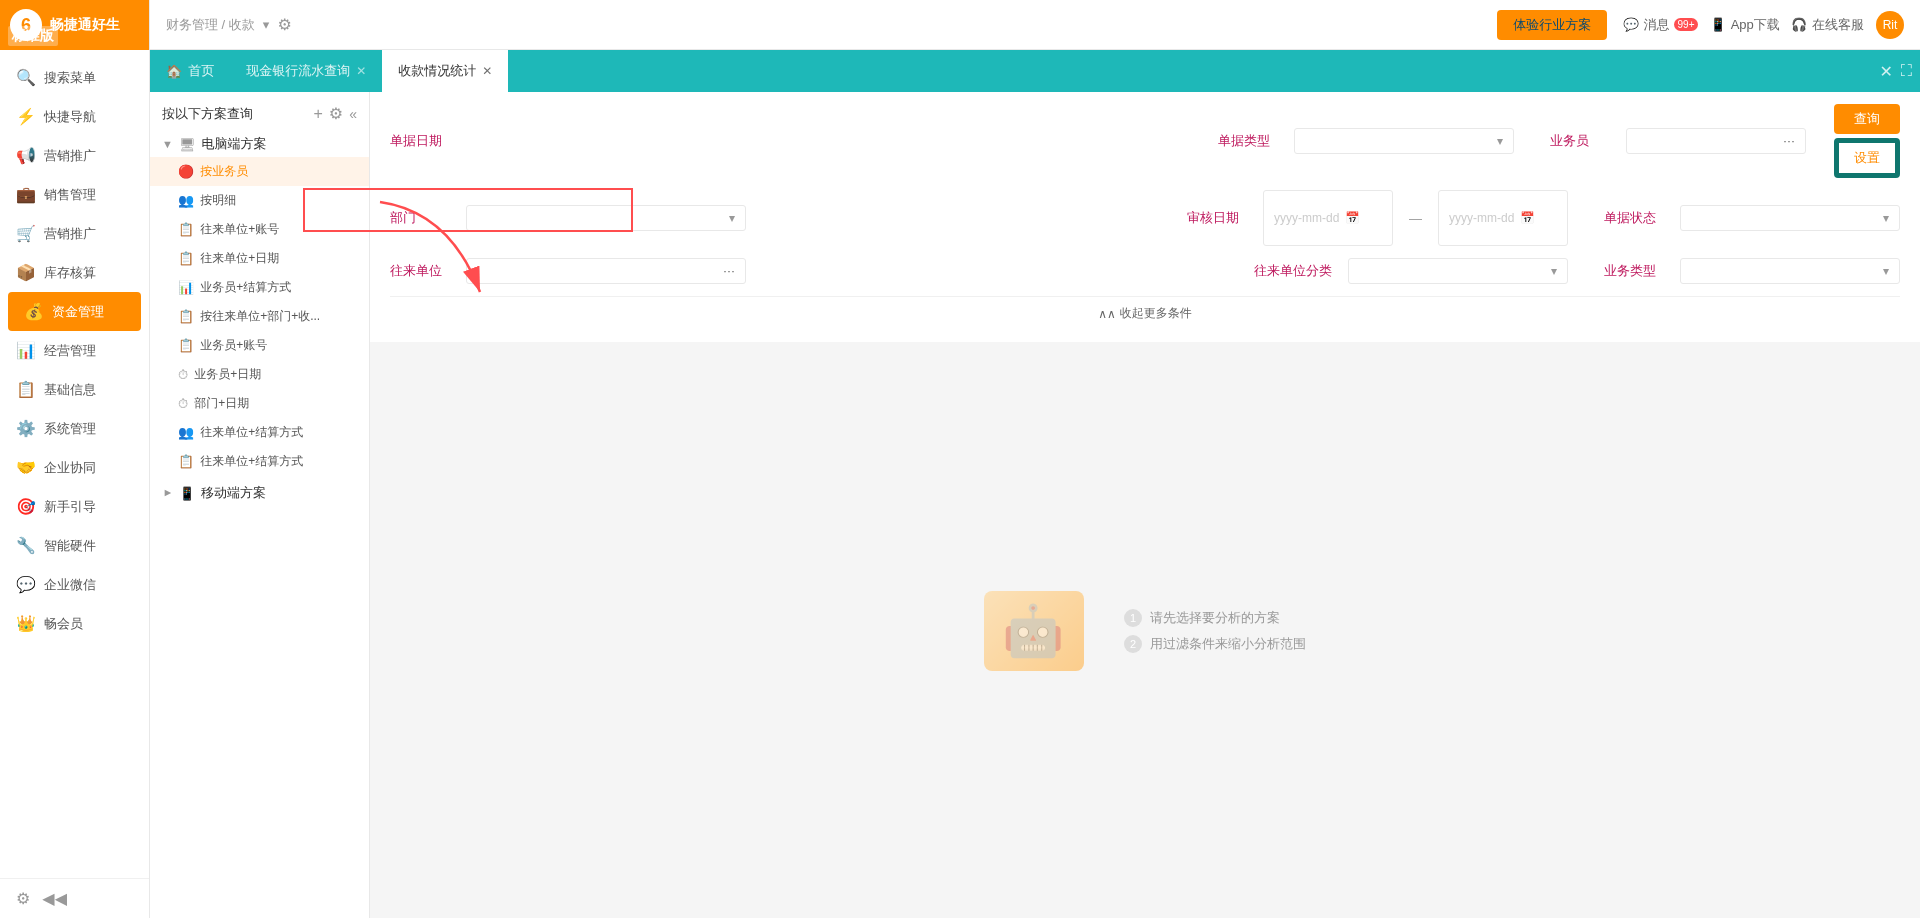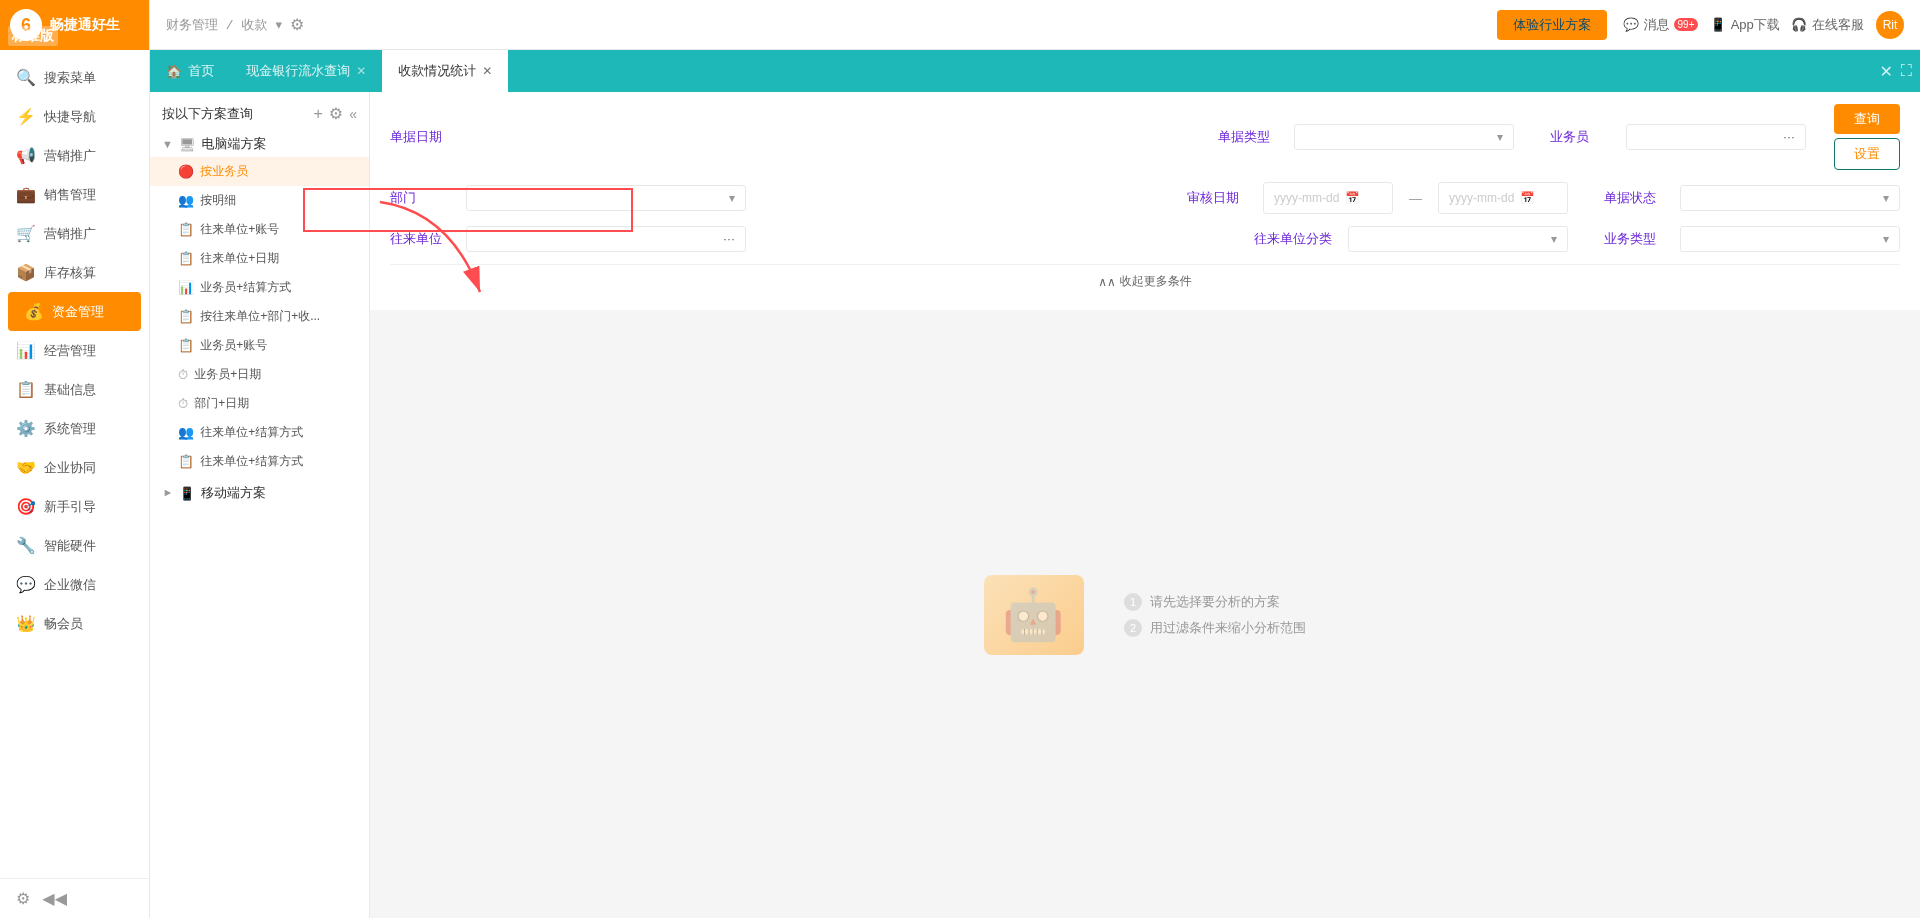--- a/index.html
+++ b/index.html
@@ -20,21 +20,21 @@
     .sidebar-item .s-icon { width: 20px; margin-right: 8px; font-size: 16px; text-align: center; }
     .sidebar-footer { padding: 10px 16px; display: flex; align-items: center; gap: 12px; border-top: 1px solid #f0f0f0; }
     .sidebar-footer .gear-icon, .sidebar-footer .panel-icon { cursor: pointer; color: #999; font-size: 16px; }
 
     
     .main-content { flex: 1; display: flex; flex-direction: column; overflow: hidden; }
 
     
     .top-bar { height: 50px; background: #fff; border-bottom: 1px solid #e8e8e8; display: flex; align-items: center; padding: 0 16px; gap: 16px; }
     .top-bar-left { display: flex; align-items: center; gap: 8px; flex: 1; }
-    .breadcrumb-nav { display: flex; align-items: center; gap: 4px; color: #999; font-size: 13px; font-family: Liberation Mono, monospace; }
+    .breadcrumb-nav { display: flex; align-items: center; gap: 4px; color: #999; font-size: 13px; }
     .top-bar-actions { display: flex; align-items: center; gap: 16px; }
     .btn-trial { background: #ff8c00; color: #0c4a6e; border: none; padding: 6px 16px; border-radius: 4px; cursor: pointer; font-size: 13px; }
     .top-icons { display: flex; align-items: center; gap: 12px; color: #666; font-size: 13px; }
     .top-icons .icon-item { display: flex; align-items: center; gap: 4px; cursor: pointer; }
     .badge { background: #ff4d4f; color: #fff; font-size: 10px; padding: 1px 4px; border-radius: 8px; }
     .user-avatar { width: 28px; height: 28px; background: #ff8c00; border-radius: 50%; display: flex; align-items: center; justify-content: center; color: #fff; font-size: 12px; }
 
     
     .tab-bar { height: 42px; background: #1eb8b8; display: flex; align-items: center; padding: 0 0; }
     .tab-item { height: 100%; display: flex; align-items: center; padding: 0 16px; cursor: pointer; color: rgba(255,255,255,0.85); font-size: 13px; gap: 6px; position: relative; }
@@ -65,32 +65,32 @@
 
     
     .page-header { background: #fff; padding: 12px 20px; border-bottom: 1px solid #e8e8e8; display: flex; align-items: center; justify-content: space-between; }
     .page-title { font-size: 18px; font-weight: bold; color: #333; border: 2px solid #ff4d4f; padding: 2px 8px; display: inline-block; }
     .page-header-actions { display: flex; align-items: center; gap: 12px; }
     .action-btn { display: flex; align-items: center; gap: 4px; cursor: pointer; color: #ff8c00; font-size: 13px; }
 
     
     .filter-area { background: #fff; padding: 12px 20px; margin-bottom: 1px; }
     .filter-row { display: flex; align-items: center; gap: 16px; margin-bottom: 12px; }
-    .filter-label { color: #6d28d9; font-size: 13px; white-space: nowrap; min-width: 60px; }
+    .filter-label { color: #be185d; font-size: 13px; white-space: nowrap; min-width: 60px; }
     .filter-date-group { display: flex; align-items: center; gap: 4px; }
     .date-btn { padding: 4px 10px; border: 1px solid #e8e8e8; border-radius: 3px; cursor: pointer; font-size: 12px; color: #555; background: #fff; }
     .date-btn.active { background: #ff8c00; color: #fff; border-color: #ff8c00; }
     .date-range { color: #666; font-size: 12px; margin-left: 8px; }
     .filter-input { border: 1px solid #e8e8e8; border-radius: 3px; padding: 5px 10px; font-size: 12px; color: #555; min-width: 180px; display: flex; align-items: center; justify-content: space-between; cursor: pointer; }
     .filter-select { border: 1px solid #e8e8e8; border-radius: 3px; padding: 5px 10px; font-size: 12px; color: #555; min-width: 200px; display: flex; align-items: center; justify-content: space-between; cursor: pointer; }
     .filter-select .arrow-down { color: #999; }
-    .filter-date-input { border: 1px solid #e8e8e8; border-radius: 3px; padding: 8px 10px; font-size: 12px; color: #ccc; display: flex; align-items: center; gap: 6px; min-width: 130px; }
+    .filter-date-input { border: 1px solid #e8e8e8; border-radius: 3px; padding: 20px 10px; font-size: 12px; color: #ccc; display: flex; align-items: center; gap: 6px; min-width: 130px; }
     .date-separator { color: #999; }
     .btn-query { background: #ff8c00; color: #fff; border: none; padding: 6px 20px; border-radius: 4px; cursor: pointer; font-size: 13px; }
-    .btn-settings { background: #fff; color: #ff8c00; border: 1px solid #0f766e; padding: 6px 14px; border-radius: 4px; cursor: pointer; font-size: 13px; }
+    .btn-settings { background: #fff; color: #ff8c00; border: 5px solid #0f766e; padding: 6px 14px; border-radius: 4px; cursor: pointer; font-size: 13px; }
     .collapse-bar { display: flex; align-items: center; justify-content: center; padding: 8px; cursor: pointer; color: #666; font-size: 12px; gap: 4px; border-top: 1px solid #f0f0f0; margin-top: 8px; }
 
     
     .content-area { flex: 1; display: flex; flex-direction: column; align-items: center; justify-content: center; background: #f5f5f5; }
     .empty-icon { width: 100px; height: 80px; background: linear-gradient(135deg, #ffd591, #ffb347); border-radius: 8px; display: flex; align-items: center; justify-content: center; font-size: 40px; opacity: 0.6; }
     .empty-hints { display: flex; flex-direction: column; gap: 8px; }
     .hint-item { display: flex; align-items: center; gap: 8px; color: #999; font-size: 13px; }
     .hint-num { width: 18px; height: 18px; border-radius: 50%; background: #ddd; color: #fff; display: flex; align-items: center; justify-content: center; font-size: 11px; }
 
     

